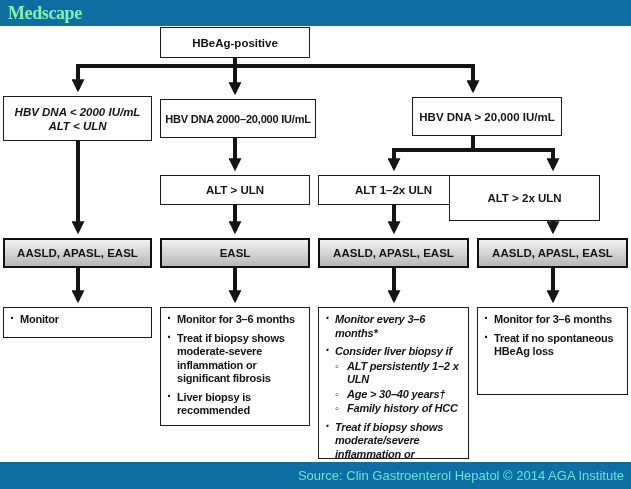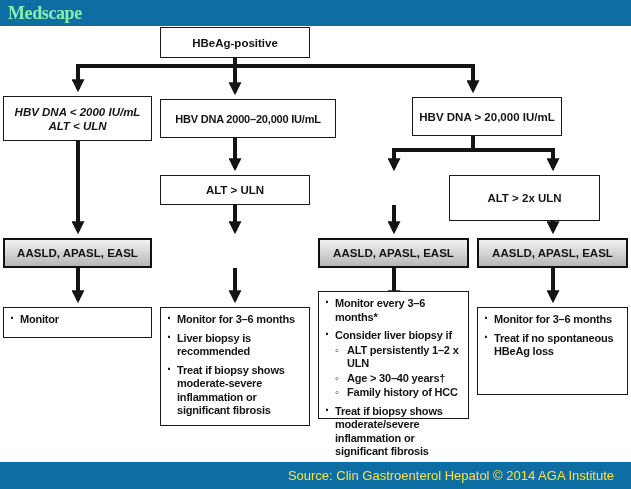--- a/index.html
+++ b/index.html
@@ -13,21 +13,21 @@
   }
   .logo{
     color:#86efac;font-family:"Liberation Serif", serif;font-weight:700;
     font-size:18px;letter-spacing:-0.4px;margin-left:8px;line-height:1;
   }
   .bottombar{
     position:absolute;left:0;top:462px;width:631px;height:27px;background:#0e6da3;
     display:flex;align-items:center;justify-content:flex-end;
   }
   .source{
-    color:#fde047;font-size:13px;margin-right:17px;line-height:1;
+    color:#5eead4;font-size:13px;margin-right:7px;line-height:1;
   }
   .canvas{position:absolute;left:0;top:0;width:631px;height:489px;}
   .connectors{position:absolute;left:0;top:0;width:631px;height:489px;}
   .node{
     position:absolute;background:#ffffff;border:1.5px solid #1a1a1a;
     display:flex;align-items:center;justify-content:center;flex-direction:column;
     text-align:center;font-weight:bold;font-size:11.5px;color:#141414;
     box-sizing:border-box;line-height:14px;
   }
   .node.tight{font-size:11px;letter-spacing:-0.2px;white-space:nowrap;}
@@ -42,32 +42,32 @@
   .out ul{list-style:none;margin:0;padding:0;font-size:11px;letter-spacing:-0.2px;line-height:13.5px;}
   .out li{position:relative;padding-left:11px;margin-bottom:5px;}
   .out li:last-child{margin-bottom:0;}
   .out li.b1::before{content:"\00b7";position:absolute;left:1px;top:-1px;font-size:14px;}
   .out li.b2{padding-left:12px;margin-left:11px;margin-bottom:1px;}
   .out li.b2::before{content:"\25e6";position:absolute;left:0px;top:0;font-size:11px;}
   .out li.gap-after{margin-bottom:5px;}
   
   .n-root    {left:160px;top:27px;width:150px;height:31px;}
   .n-dna-low {left:3px;top:96px;width:149px;height:45px;font-style:italic;}
-  .n-dna-mid {left:160px;top:99px;width:176px;height:39px;}
+  .n-dna-mid {left:160px;top:99px;width:156px;height:39px;}
   .n-dna-high{left:412px;top:97px;width:150px;height:39px;}
   .n-alt-uln {left:160px;top:175px;width:150px;height:30px;}
   .n-alt-12  {left:318px;top:175px;width:151px;height:30px;}
   .n-alt-2x  {left:449px;top:175px;width:151px;height:46px;}
   .n-g1{left:3px;top:238px;width:149px;height:30px;}
   .n-g2{left:160px;top:238px;width:150px;height:30px;}
   .n-g3{left:318px;top:238px;width:151px;height:30px;}
   .n-g4{left:477px;top:238px;width:151px;height:30px;}
   .n-r1{left:3px;top:307px;width:149px;height:31px;}
   .n-r2{left:160px;top:307px;width:150px;height:119px;}
-  .n-r3{left:318px;top:291px;width:151px;height:128px;}
+  .n-r3{left:318px;top:307px;width:151px;height:152px;font-style:italic;}
   .n-r4{left:477px;top:307px;width:151px;height:88px;}
 </style>
 </head>
 <body>
 
 <div class="stage">
 
   <div class="canvas">
 
     <svg class="connectors" viewBox="0 0 631 489" xmlns="http://www.w3.org/2000/svg">
@@ -115,45 +115,51 @@
     <div class="node tight n-dna-mid">
       <span>HBV DNA 2000–20,000 IU/mL</span>
     </div>
     <div class="node n-dna-high">
       <span>HBV DNA &gt; 20,000 IU/mL</span>
     </div>
 
     <div class="node n-alt-uln">
       <span>ALT &gt; ULN</span>
     </div>
+    <div class="node n-alt-12">
+      <span>ALT 1–2x ULN</span>
+    </div>
     <div class="node n-alt-2x">
       <span>ALT &gt; 2x ULN</span>
     </div>
 
     <div class="node gray n-g1">
       <span>AASLD, APASL, EASL</span>
+    </div>
+    <div class="node gray n-g2">
+      <span>EASL</span>
     </div>
     <div class="node gray n-g3">
       <span>AASLD, APASL, EASL</span>
     </div>
     <div class="node gray n-g4">
       <span>AASLD, APASL, EASL</span>
     </div>
 
     <div class="node out n-r1">
       <ul>
         <li class="b1">Monitor</li>
       </ul>
     </div>
 
     <div class="node out n-r2">
       <ul>
         <li class="b1">Monitor for 3–6 months</li>
+        <li class="b1">Treat if biopsy shows moderate-severe inflammation or significant fibrosis</li>
         <li class="b1">Liver biopsy is recommended</li>
-        <li class="b1">Treat if biopsy shows moderate-severe inflammation or significant fibrosis</li>
       </ul>
     </div>
 
     <div class="node out n-r3">
       <ul>
         <li class="b1">Monitor every 3–6 months*</li>
         <li class="b1" style="margin-bottom:1px">Consider liver biopsy if</li>
         <li class="b2">ALT persistently 1–2 x ULN</li>
         <li class="b2">Age &gt; 30–40 years†</li>
         <li class="b2 gap-after">Family history of HCC</li>

